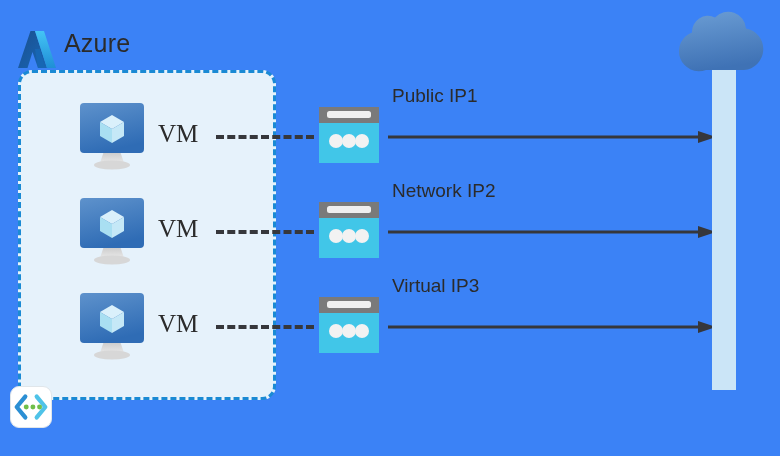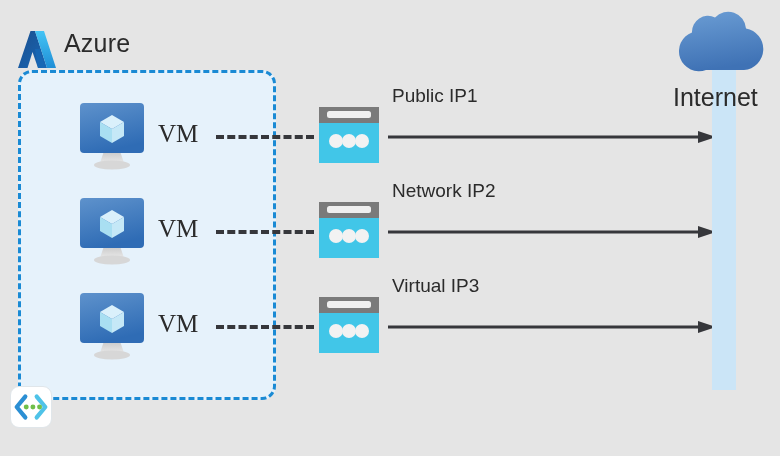--- a/index.html
+++ b/index.html
@@ -8,21 +8,21 @@
     padding: 0;
     background: #ffffff;
   }
   body {
     font-family: "Liberation Sans", sans-serif;
   }
   #diagram {
     position: relative;
     width: 780px;
     height: 456px;
-    background: #e5e5e5;
+    background: #3b82f6;
     overflow: hidden;
   }
   
   #azure-logo {
     position: absolute;
     left: 14px;
     top: 28px;
     width: 48px;
     height: 48px;
   }
@@ -302,21 +302,20 @@
     <svg viewBox="0 0 96 72" width="96" height="72">
       <defs>
         <linearGradient id="cloudgrad" x1="0" y1="0" x2="0.2" y2="1">
           <stop offset="0%" stop-color="#6b9dd4"></stop>
           <stop offset="100%" stop-color="#3f72b5"></stop>
         </linearGradient>
       </defs>
       <path d="M30 66 h38 a21 21 0 0 0 2 -41.6 a18 18 0 0 0 -31 -11 a16 16 0 0 0 -23 15 a16 16 0 0 0 14 37.6 z" fill="url(#cloudgrad)"></path>
     </svg>
   </div>
-  <div id="internet-label">Internet</div>
 
   <div id="vnet-icon">
     <svg viewBox="0 0 42 42" width="40" height="40">
       <path d="M15 10 L6 21 L15 32" fill="none" stroke="#2b8fd4" stroke-width="4.5" stroke-linecap="round" stroke-linejoin="round"></path>
       <path d="M27 10 L36 21 L27 32" fill="none" stroke="#4fc3e8" stroke-width="4.5" stroke-linecap="round" stroke-linejoin="round"></path>
       <circle cx="16" cy="21" r="2.6" fill="#6fbf4a"></circle>
       <circle cx="23" cy="21" r="2.6" fill="#6fbf4a"></circle>
       <circle cx="30" cy="21" r="2.6" fill="#6fbf4a"></circle>
     </svg>
   </div>

